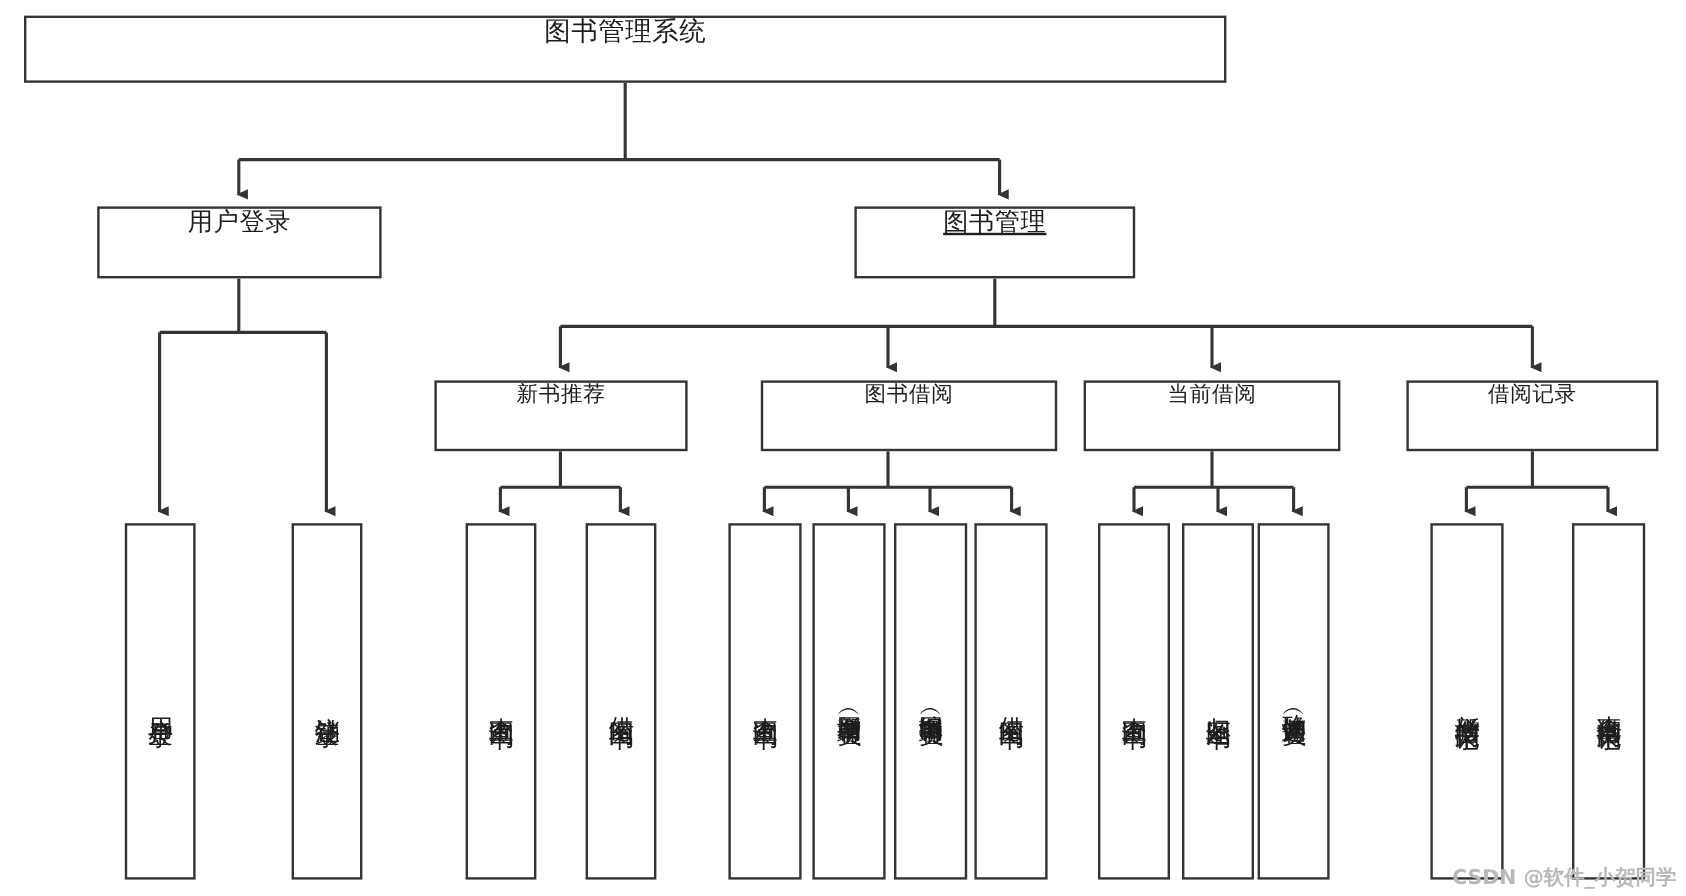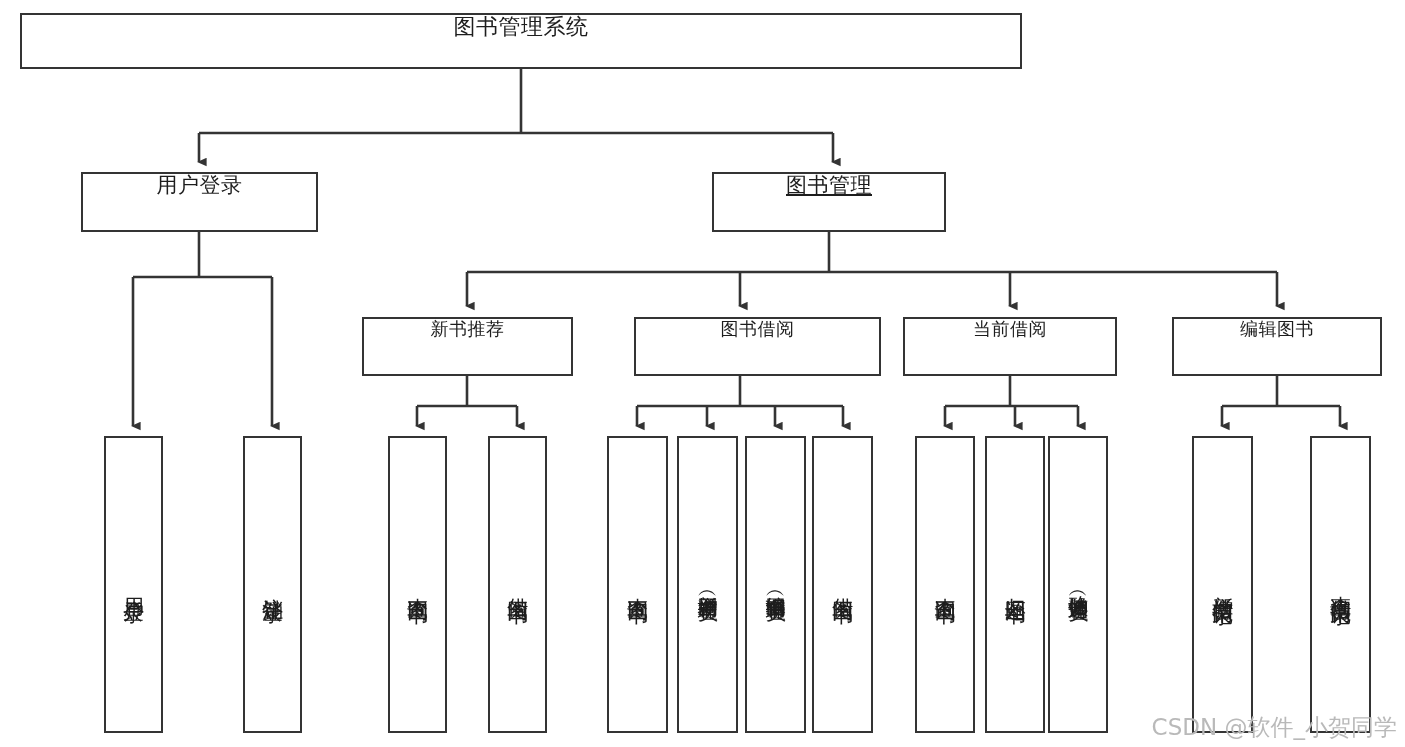--- a/index.html
+++ b/index.html
@@ -60,24 +60,25 @@
     max-height: 100%;
   }
   .node.leaf.tall-text .node-label {
     letter-spacing: 1px;
     font-size: 20px;
   }
   .watermark {
     position: absolute;
     right: 8px;
     bottom: 4px;
-    font-size: 23px;
+    font-size: 17px;
     color: #b9b9b9;
     white-space: nowrap;
     font-family: "DejaVu Sans", "Liberation Sans", sans-serif;
+    font-weight: bold;
   }
 </style>
 </head>
 <body>
 
 <div id="canvas">
 
   <svg class="wires" viewBox="0 0 1405 747">
     <defs>
       <marker id="arrow" markerWidth="10" markerHeight="10" refX="4.2" refY="7.6" orient="auto" markerUnits="userSpaceOnUse">
@@ -146,21 +147,21 @@
 
   <div class="node lvl2" style="left:634px; top:317px; width:247px; height:59px;">
     <span class="node-label">图书借阅</span>
   </div>
 
   <div class="node lvl2" style="left:903px; top:317px; width:214px; height:59px;">
     <span class="node-label">当前借阅</span>
   </div>
 
   <div class="node lvl2" style="left:1172px; top:317px; width:210px; height:59px;">
-    <span class="node-label">编辑图书</span>
+    <span class="node-label">借阅记录</span>
   </div>
 
   <div class="node leaf" style="left:104px; top:436px; width:59px; height:297px;">
     <span class="node-label">用户登录</span>
   </div>
 
   <div class="node leaf" style="left:243px; top:436px; width:59px; height:297px;">
     <span class="node-label">注销登录</span>
   </div>
 

